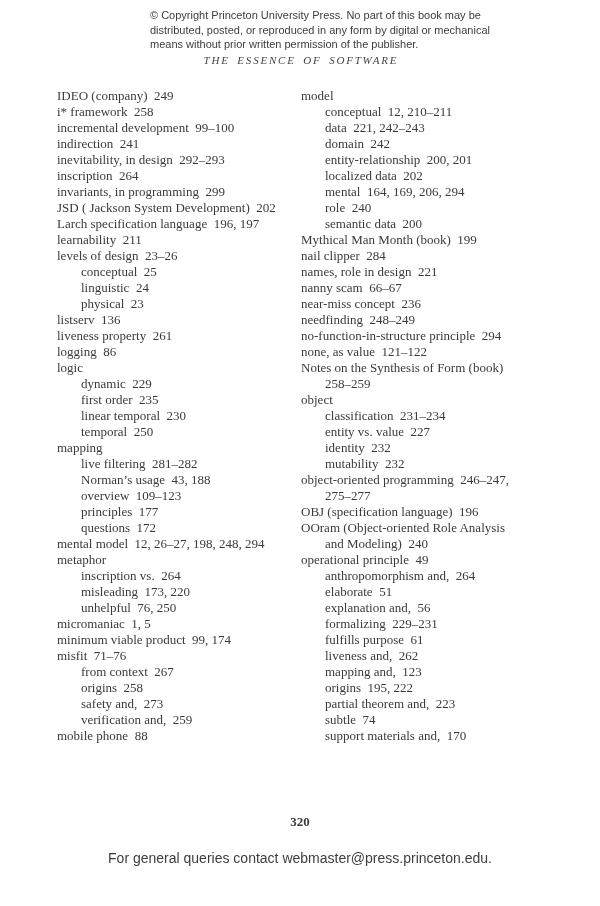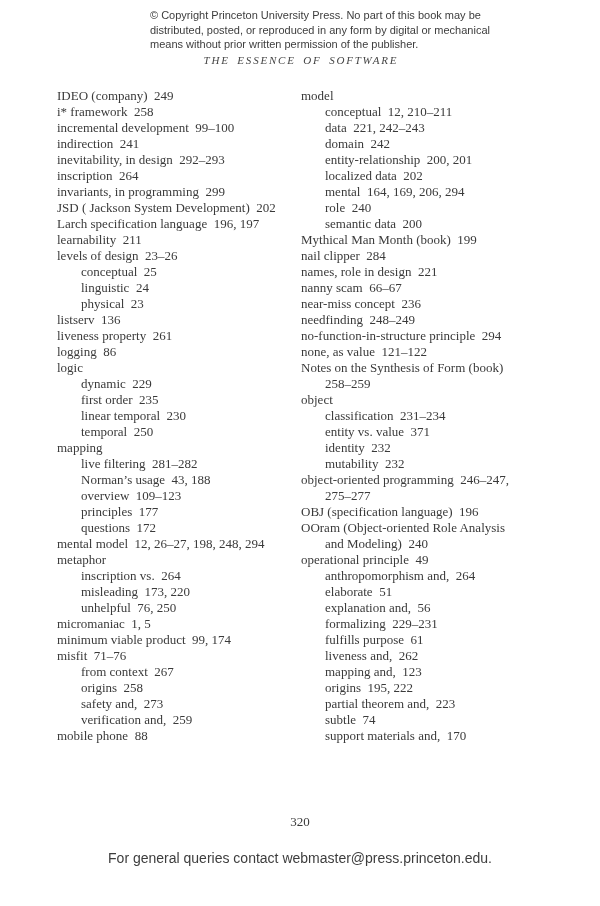--- a/index.html
+++ b/index.html
@@ -52,20 +52,21 @@
   .entry.gap { margin-top: 0; }
   .page-number {
     position: absolute;
     top: 814px;
     left: 0;
     width: 100%;
     text-align: center;
     font-family: "Liberation Serif", serif;
     font-size: 13px;
     color: #3a3a3a;
+    font-weight: bold;
   }
   .footer-note {
     position: absolute;
     top: 850px;
     left: 0;
     width: 100%;
     text-align: center;
     font-family: "Liberation Sans", sans-serif;
     font-size: 14px;
     color: #3d3d3d;
@@ -142,21 +143,21 @@
       <div class="entry indent-0">names, role in design  221</div>
       <div class="entry indent-0">nanny scam  66–67</div>
       <div class="entry indent-0">near-miss concept  236</div>
       <div class="entry indent-0">needfinding  248–249</div>
       <div class="entry indent-0">no-function-in-structure principle  294</div>
       <div class="entry indent-0">none, as value  121–122</div>
       <div class="entry indent-0">Notes on the Synthesis of Form (book)</div>
       <div class="entry indent-1">258–259</div>
       <div class="entry indent-0 gap">object</div>
       <div class="entry indent-1">classification  231–234</div>
-      <div class="entry indent-1">entity vs. value  371</div>
+      <div class="entry indent-1">entity vs. value  227</div>
       <div class="entry indent-1">identity  232</div>
       <div class="entry indent-1">mutability  232</div>
       <div class="entry indent-0">object-oriented programming  246–247,</div>
       <div class="entry indent-1">275–277</div>
       <div class="entry indent-0">OBJ (specification language)  196</div>
       <div class="entry indent-0">OOram (Object-oriented Role Analysis</div>
       <div class="entry indent-1">and Modeling)  240</div>
       <div class="entry indent-0">operational principle  49</div>
       <div class="entry indent-1">anthropomorphism and,  264</div>
       <div class="entry indent-1">elaborate  51</div>

